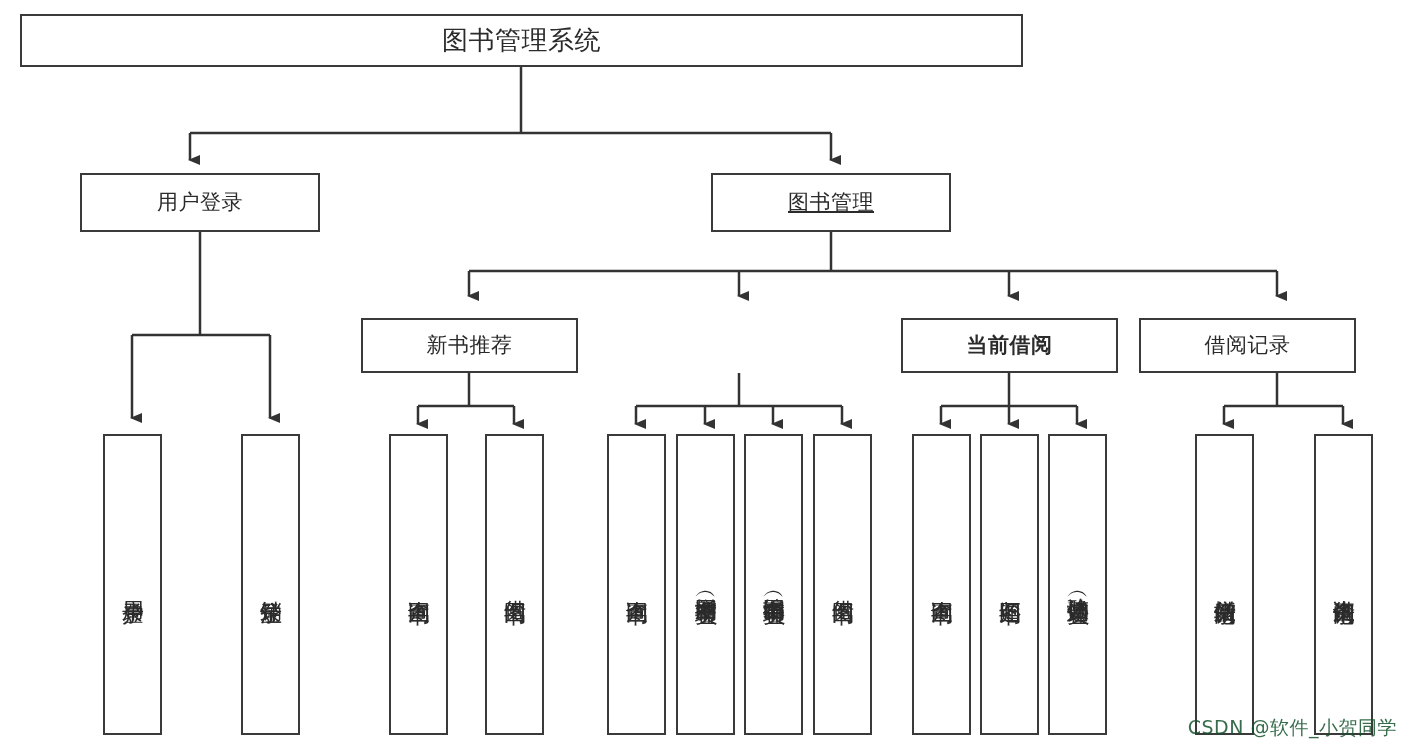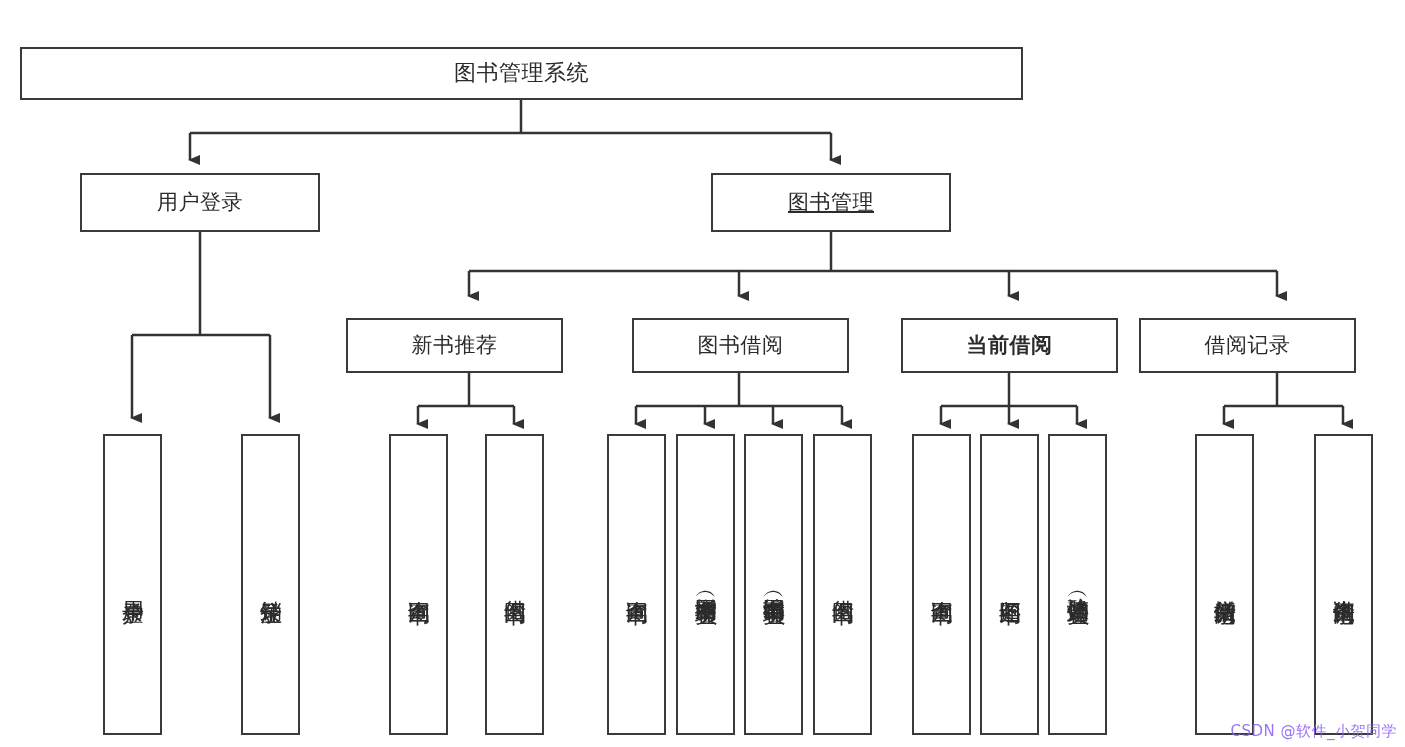--- a/index.html
+++ b/index.html
@@ -36,42 +36,41 @@
     align-items: center;
     justify-content: center;
     color: #2b2b2b;
   }
   .node.horiz {
     font-size: 21px;
     letter-spacing: 0.5px;
     line-height: 1.2;
   }
   .node.root {
-    font-size: 22px;
-    margin-top: 33px;
+    font-size: 26px;
   }
   .node.leaf {
     padding: 4px 0;
   }
   .leaf-text {
     writing-mode: vertical-rl;
     text-orientation: upright;
     font-size: 22px;
     line-height: 1.22;
     letter-spacing: 1px;
     white-space: nowrap;
     text-align: center;
     color: #2b2b2b;
   }
   .watermark {
     position: absolute;
     right: 8px;
     bottom: 6px;
-    font-size: 15px;
-    color: #8b5cf6;
+    font-size: 19px;
+    color: #14532d;
     letter-spacing: 0.5px;
     white-space: nowrap;
     opacity: 0.85;
   }
 </style>
 </head>
 <body>
 
 <div id="diagram-root">
 
@@ -129,25 +128,22 @@
     <span>图书管理系统</span>
   </div>
 
   <div class="node horiz" style="left:80px; top:173px; width:240px; height:59px;">
     <span>用户登录</span>
   </div>
   <div class="node horiz" style="left:711px; top:173px; width:240px; height:59px;text-decoration:underline;">
     <span>图书管理</span>
   </div>
 
-  <div class="node horiz" style="left:346px; top:318px; width:217px; height:55px;">
+  <div class="node horiz" style="left:361px; top:318px; width:217px; height:55px;">
     <span>新书推荐</span>
-  </div>
-  <div class="node horiz" style="left:632px; top:318px; width:217px; height:55px;">
-    <span>图书借阅</span>
   </div>
   <div class="node horiz" style="left:901px; top:318px; width:217px; height:55px;font-weight:bold;">
     <span>当前借阅</span>
   </div>
   <div class="node horiz" style="left:1139px; top:318px; width:217px; height:55px;">
     <span>借阅记录</span>
   </div>
 
   <div class="node leaf" style="left:103px; top:434px; width:59px; height:301px;">
     <span class="leaf-text">用户登录</span>

